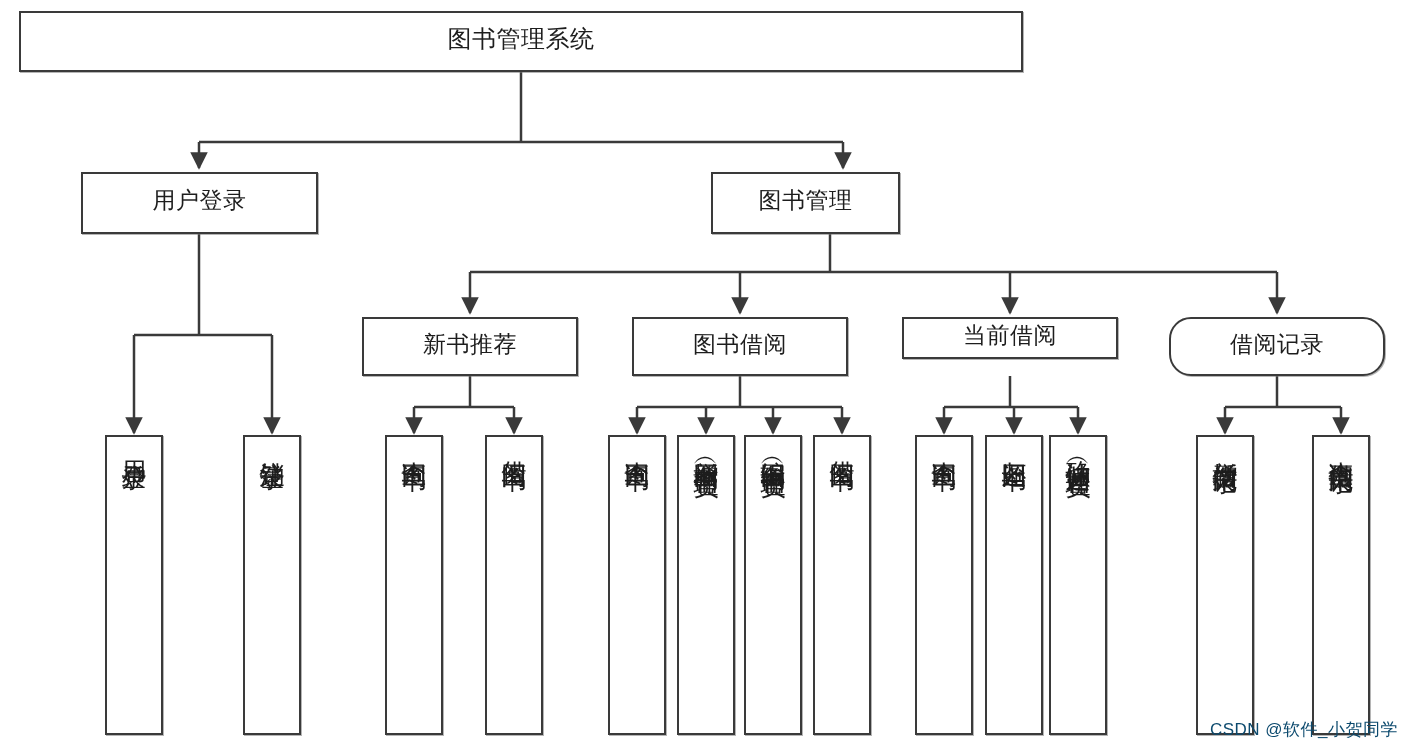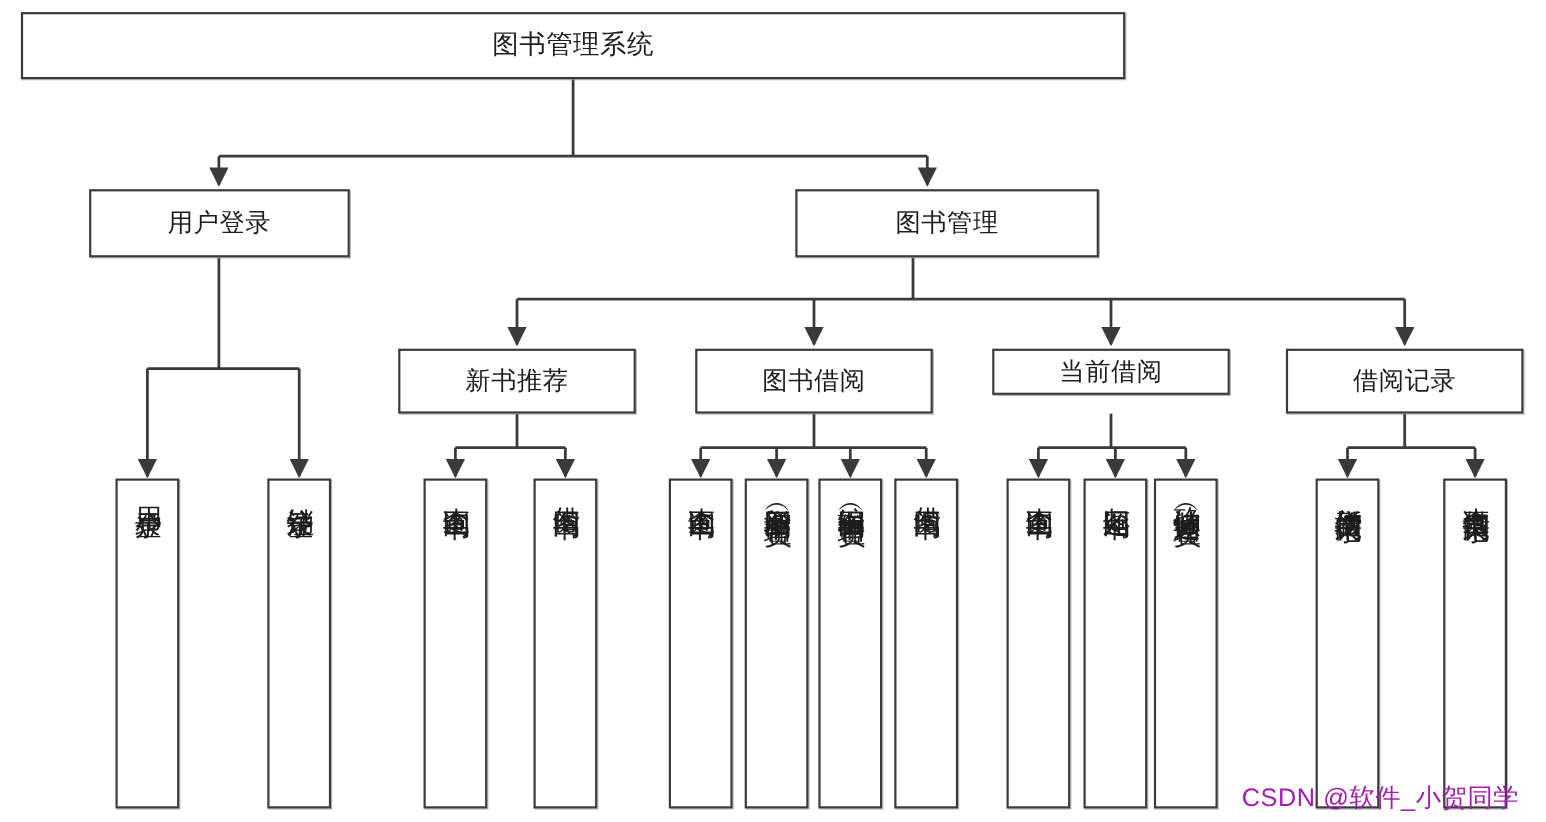--- a/index.html
+++ b/index.html
@@ -38,43 +38,44 @@
   .node .label {
     display: block;
     text-align: center;
     line-height: 1.18;
     white-space: nowrap;
   }
   
   .node.h .label {
     font-size: 23px;
     letter-spacing: 0.5px;
+    font-family: Liberation Mono, monospace;
   }
   .node.root .label {
     font-size: 24px;
   }
   
   .node.v {
     align-items: flex-start;
     padding-top: 4px;
   }
   .node.v .label {
     writing-mode: vertical-rl;
     text-orientation: upright;
     font-size: 25px;
     line-height: 1;
     letter-spacing: 2px;
     white-space: nowrap;
   }
   .watermark {
     position: absolute;
-    right: 24px;
+    right: 7px;
     bottom: 6px;
-    font-size: 23px;
-    color: #a21caf;
+    font-size: 17px;
+    color: #0c4a6e;
     letter-spacing: 0.5px;
     z-index: 3;
     white-space: nowrap;
   }
 </style>
 </head>
 <body>
 
 <div id="canvas">
 
@@ -128,34 +129,34 @@
     </g>
   </svg>
 
   <div class="node h root" style="left:19px; top:11px; width:1004px; height:61px;">
     <span class="label">图书管理系统</span>
   </div>
 
   <div class="node h" style="left:81px; top:172px; width:237px; height:62px;">
     <span class="label">用户登录</span>
   </div>
-  <div class="node h" style="left:711px; top:172px; width:276px; height:62px;margin-left:12px;">
+  <div class="node h" style="left:711px; top:172px; width:189px; height:62px;">
     <span class="label">图书管理</span>
   </div>
 
   <div class="node h" style="left:632px; top:317px; width:216px; height:59px;">
     <span class="label">图书借阅</span>
   </div>
   <div class="node h" style="left:362px; top:317px; width:216px; height:59px;">
     <span class="label">新书推荐</span>
   </div>
   <div class="node h" style="left:902px; top:317px; width:216px; height:42px;">
     <span class="label">当前借阅</span>
   </div>
-  <div class="node h" style="left:1169px; top:317px; width:216px; height:59px;">
+  <div class="node h" style="left:1169px; top:317px; width:216px; height:59px;border-radius:22px;">
     <span class="label">借阅记录</span>
   </div>
 
   <div class="node v" style="left:105px; top:435px; width:58px; height:300px;">
     <span class="label">用户登录</span>
   </div>
   <div class="node v" style="left:243px; top:435px; width:58px; height:300px;">
     <span class="label">注销登录</span>
   </div>
 

